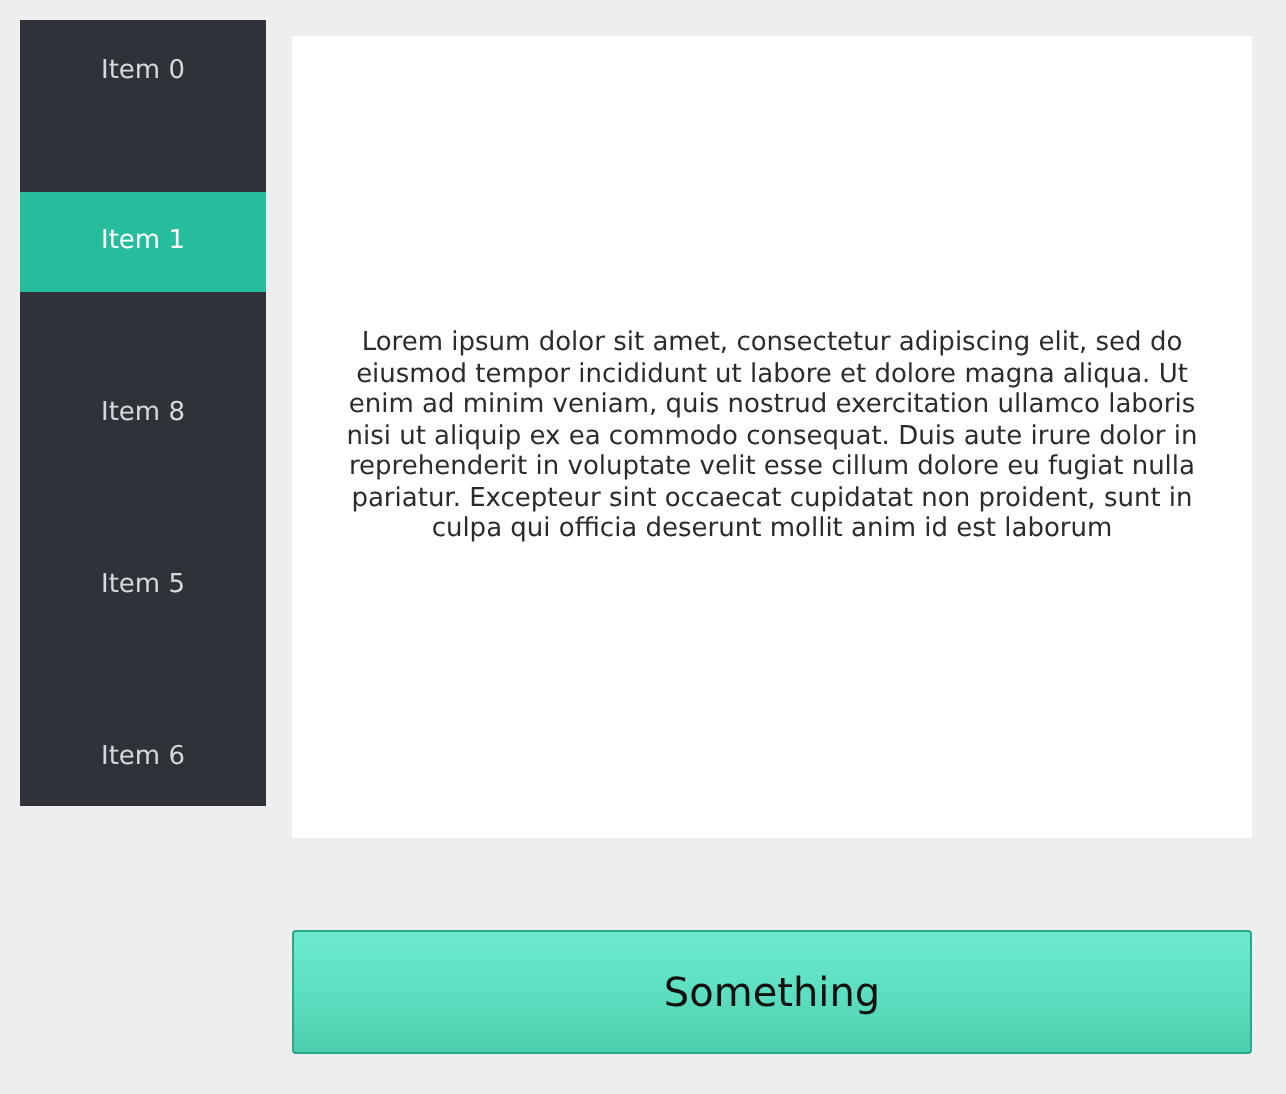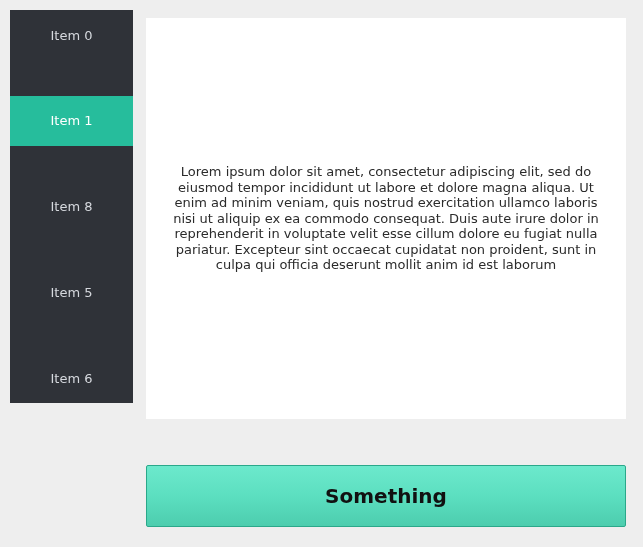--- a/index.html
+++ b/index.html
@@ -81,21 +81,20 @@
     background: linear-gradient(180deg, #6ce9cc 0%, #5cdfc0 50%, #4dcdae 100%);
     color: #111111;
     font-family: "DejaVu Sans", sans-serif;
     font-size: 20px;
     line-height: 1;
     display: flex;
     align-items: center;
     justify-content: center;
     padding: 0;
     cursor: pointer;
-    font-weight: bold;
   }
 </style>
 </head>
 <body>
 
 <div id="sidebar">
     <div class="sidebar-item">
       <span>Item 0</span>
     </div>
     <div class="sidebar-item selected">

